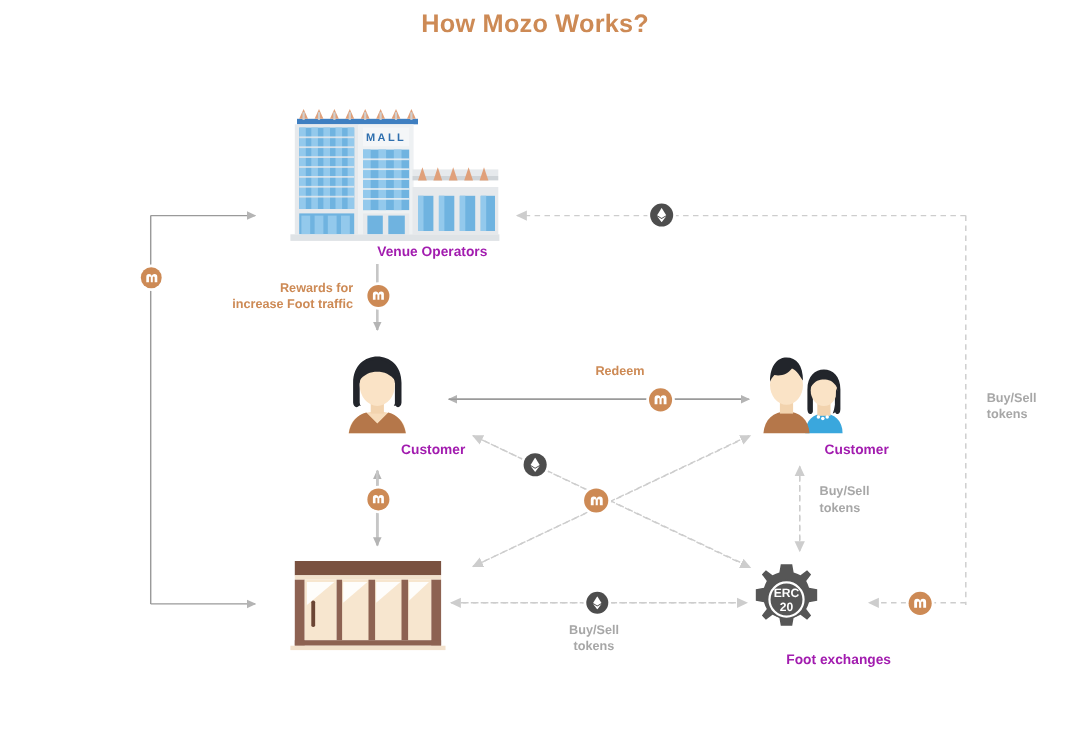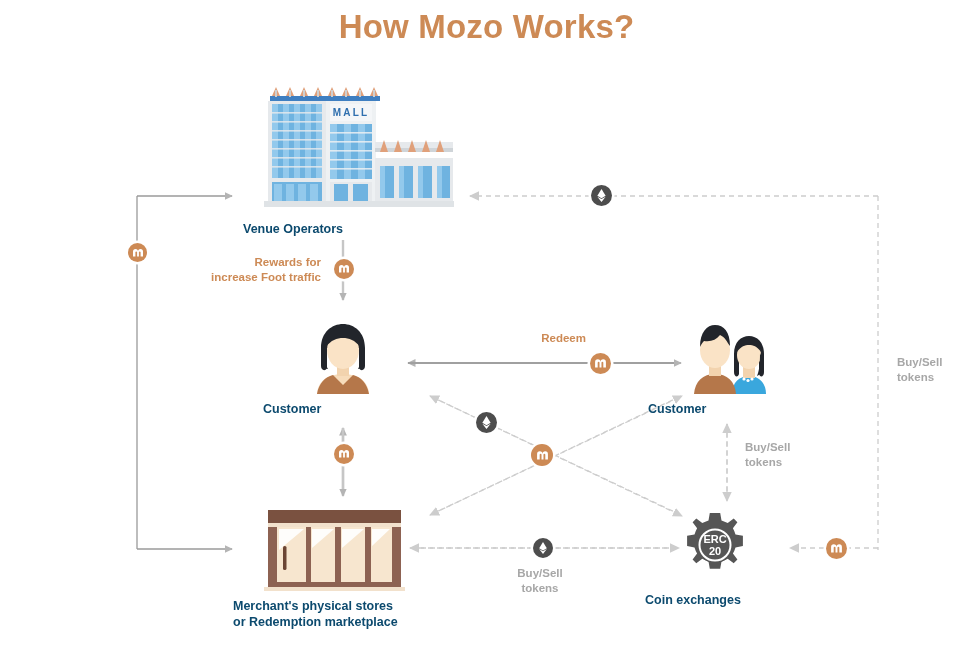--- a/index.html
+++ b/index.html
@@ -25,33 +25,33 @@
     height: 666px;
   }
 
   
   .title {
     position: absolute;
     left: 0;
     top: 8px;
     width: 973px;
     text-align: center;
-    font-size: 33px;
+    font-size: 23px;
     font-weight: bold;
     color: #cd8a55;
     letter-spacing: 0.2px;
   }
 
   
   .node-label {
     position: absolute;
-    text-align: left;
+    text-align: right;
     font-size: 12.5px;
     font-weight: bold;
-    color: #0c4a6e;
+    color: #a21caf;
     line-height: 16px;
     white-space: pre-line;
   }
 
   
   .edge-label {
     position: absolute;
     font-size: 11.5px;
     font-weight: bold;
     line-height: 15px;
@@ -140,21 +140,21 @@
       <path d="M681,515 L430,396" marker-end="url(#ah-dash)"></path>
       <path d="M430,396 L682,516" marker-end="url(#ah-dash)"></path>
     </g>
 
     <g stroke="#cdcdcd" stroke-width="1.3" stroke-dasharray="5 4" fill="none">
       <path d="M681,396 L430,515" marker-end="url(#ah-dash)"></path>
       <path d="M430,515 L682,396" marker-end="url(#ah-dash)"></path>
     </g>
   </svg>
 
-  <div class="art" style="left:262px; top:84px;">
+  <div class="art" style="left:262px; top:96px;">
     <svg width="195" height="130" viewBox="0 0 195 130" xmlns="http://www.w3.org/2000/svg">
 
       <rect x="8" y="12" width="110" height="5" fill="#3f7fc1"></rect>
 
       <g fill="#e0a07a">
         <path d="M14,3 L18,12 L10,12 Z"></path>
         <path d="M28,3 L32,12 L24,12 Z"></path>
         <path d="M42,3 L46,12 L38,12 Z"></path>
         <path d="M56,3 L60,12 L52,12 Z"></path>
         <path d="M70,3 L74,12 L66,12 Z"></path>
@@ -320,35 +320,33 @@
         <rect x="73" y="19" width="6" height="55"></rect>
         <rect x="103" y="19" width="6" height="55"></rect>
       </g>
 
       <rect x="21" y="38" width="3.5" height="24" rx="1.6" fill="#6b4534"></rect>
 
       <rect x="6" y="74" width="133" height="5" fill="#8d6252"></rect>
       <rect x="2" y="79" width="141" height="4" fill="#f2e1cc"></rect>
     </svg>
   </div>
-  <div class="node-label" style="left:233px; top:598px; width:205px;">Merchant's physical stores
-or Redemption marketplace</div>
 
   <div class="art" style="left:677px; top:507px;">
     <svg width="76" height="76" viewBox="0 0 76 76" xmlns="http://www.w3.org/2000/svg">
       <g fill="#565656">
         <path d="M38,0 l5.2,0 1.3,7.4 a31,31 0 0 1 6.2,2.6 l6.0,-4.5 3.7,3.7 -4.5,6.0 a31,31 0 0 1 2.6,6.2 l7.4,1.3 0,5.2 0,5.2 -7.4,1.3 a31,31 0 0 1 -2.6,6.2 l4.5,6.0 -3.7,3.7 -6.0,-4.5 a31,31 0 0 1 -6.2,2.6 l-1.3,7.4 -5.2,0 -5.2,0 -1.3,-7.4 a31,31 0 0 1 -6.2,-2.6 l-6.0,4.5 -3.7,-3.7 4.5,-6.0 a31,31 0 0 1 -2.6,-6.2 l-7.4,-1.3 0,-5.2 0,-5.2 7.4,-1.3 a31,31 0 0 1 2.6,-6.2 l-4.5,-6.0 3.7,-3.7 6.0,4.5 a31,31 0 0 1 6.2,-2.6 l1.3,-7.4 z" transform="translate(0,6)"></path>
       </g>
       <circle cx="38" cy="38" r="18" fill="#565656"></circle>
       <circle cx="38" cy="38" r="15.5" fill="none" stroke="#ffffff" stroke-width="2"></circle>
       <text x="38" y="36" font-family="'Liberation Sans',sans-serif" font-size="11" font-weight="bold" fill="#ffffff" text-anchor="middle">ERC</text>
       <text x="38" y="48" font-family="'Liberation Sans',sans-serif" font-size="11" font-weight="bold" fill="#ffffff" text-anchor="middle">20</text>
     </svg>
   </div>
-  <div class="node-label" style="left:645px; top:592px; width:165px;">Coin exchanges</div>
+  <div class="node-label" style="left:645px; top:592px; width:165px;">Foot exchanges</div>
 
 
   <div class="edge-label orange ta-right" style="left:180px; top:255px; width:141px;">Rewards for
 increase Foot traffic</div>
 
 
   <div class="edge-label orange ta-center" style="left:494px; top:331px; width:92px;">Redeem</div>
 
   <div class="edge-label gray ta-left" style="left:897px; top:355px; width:80px;">Buy/Sell
 tokens</div>

